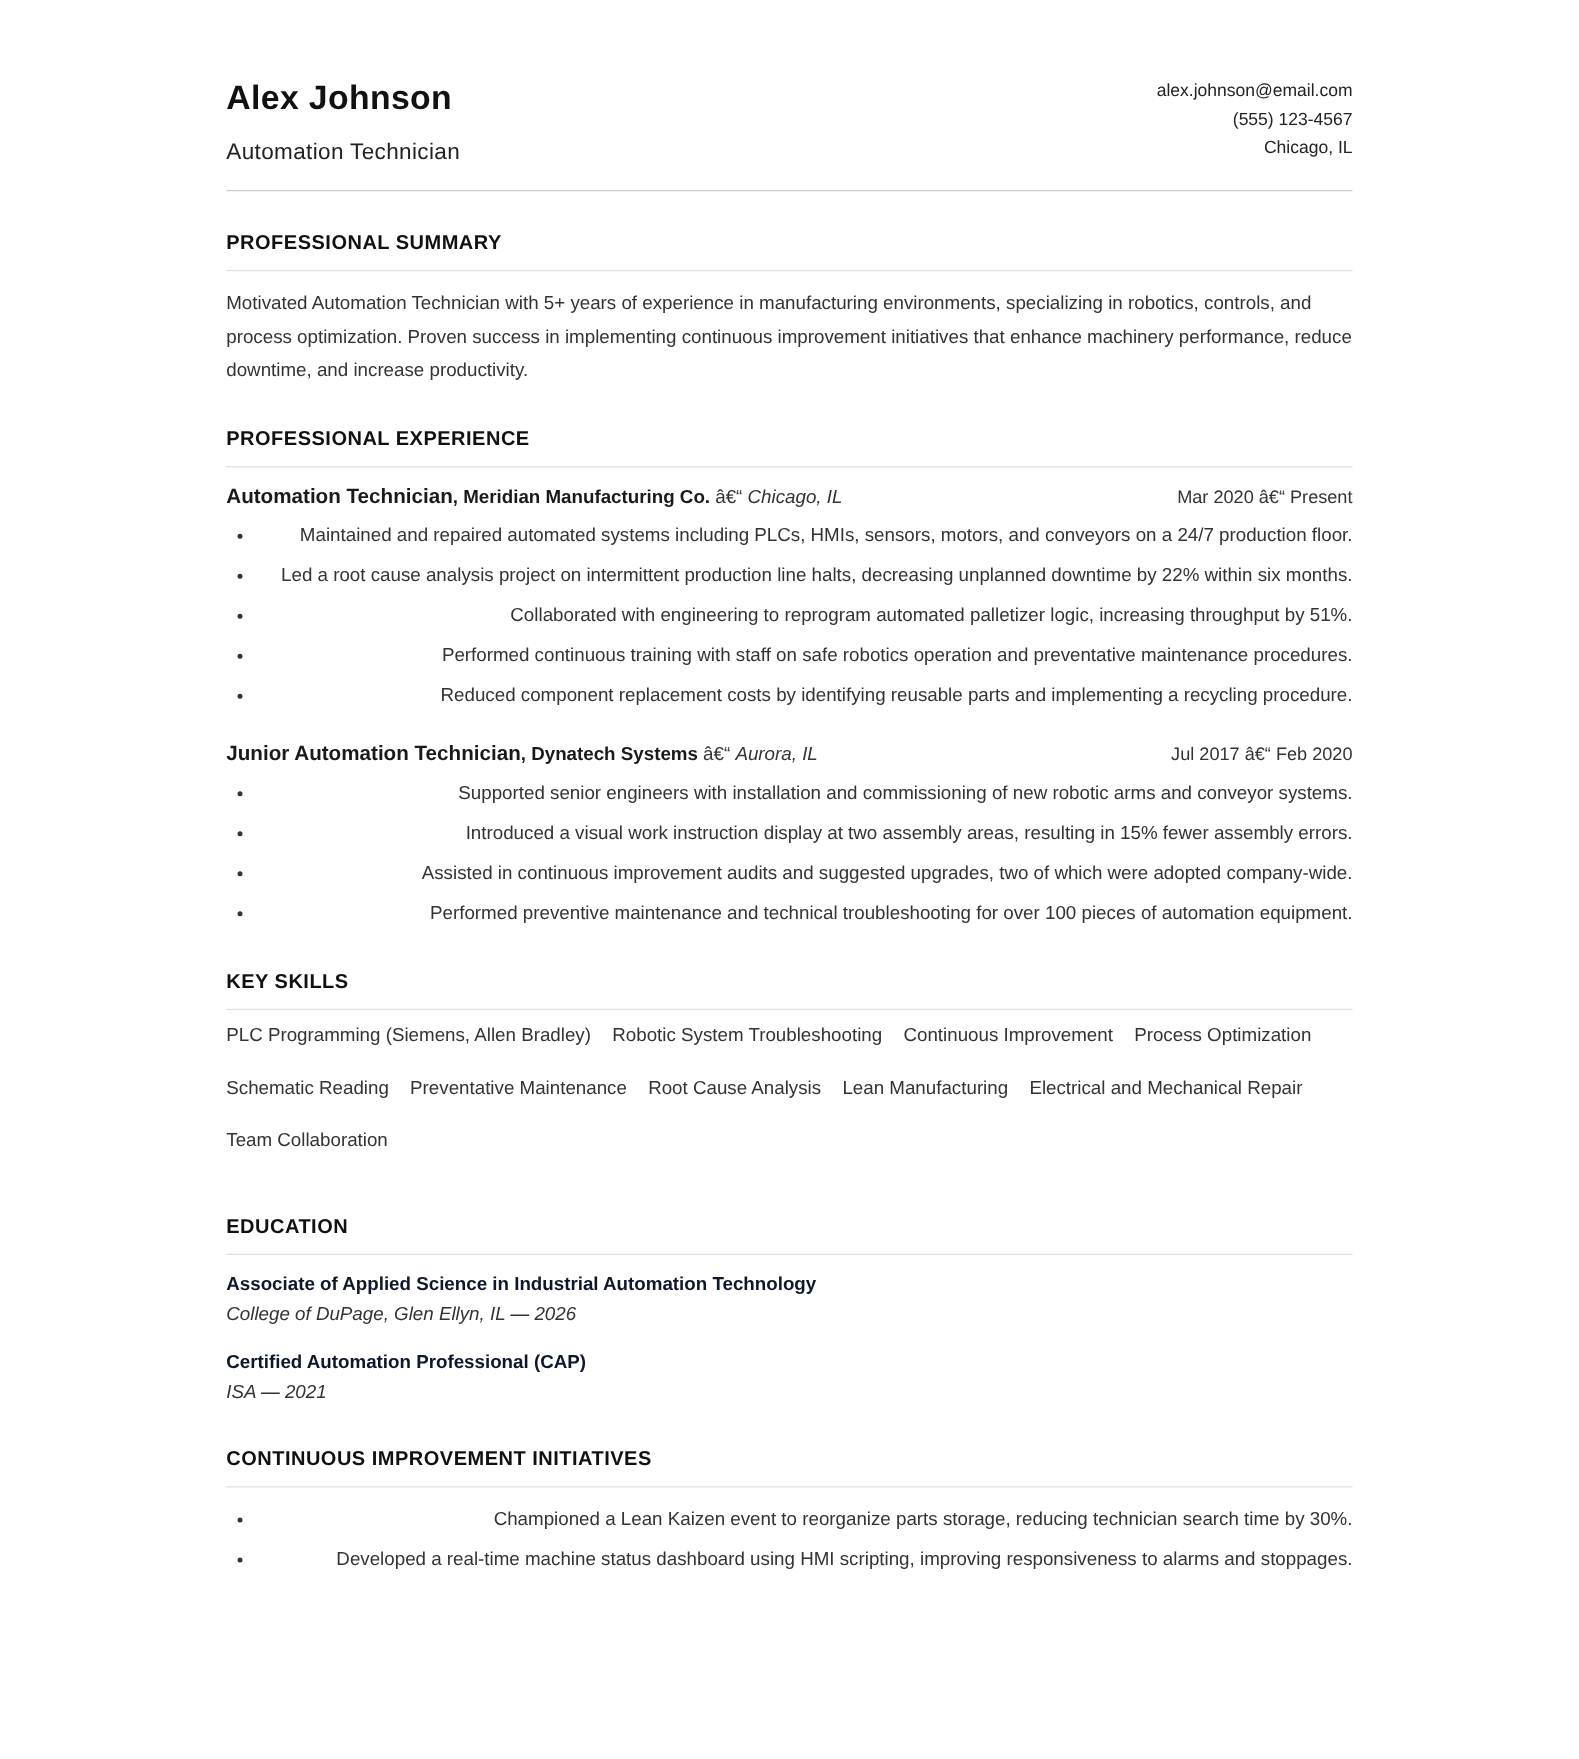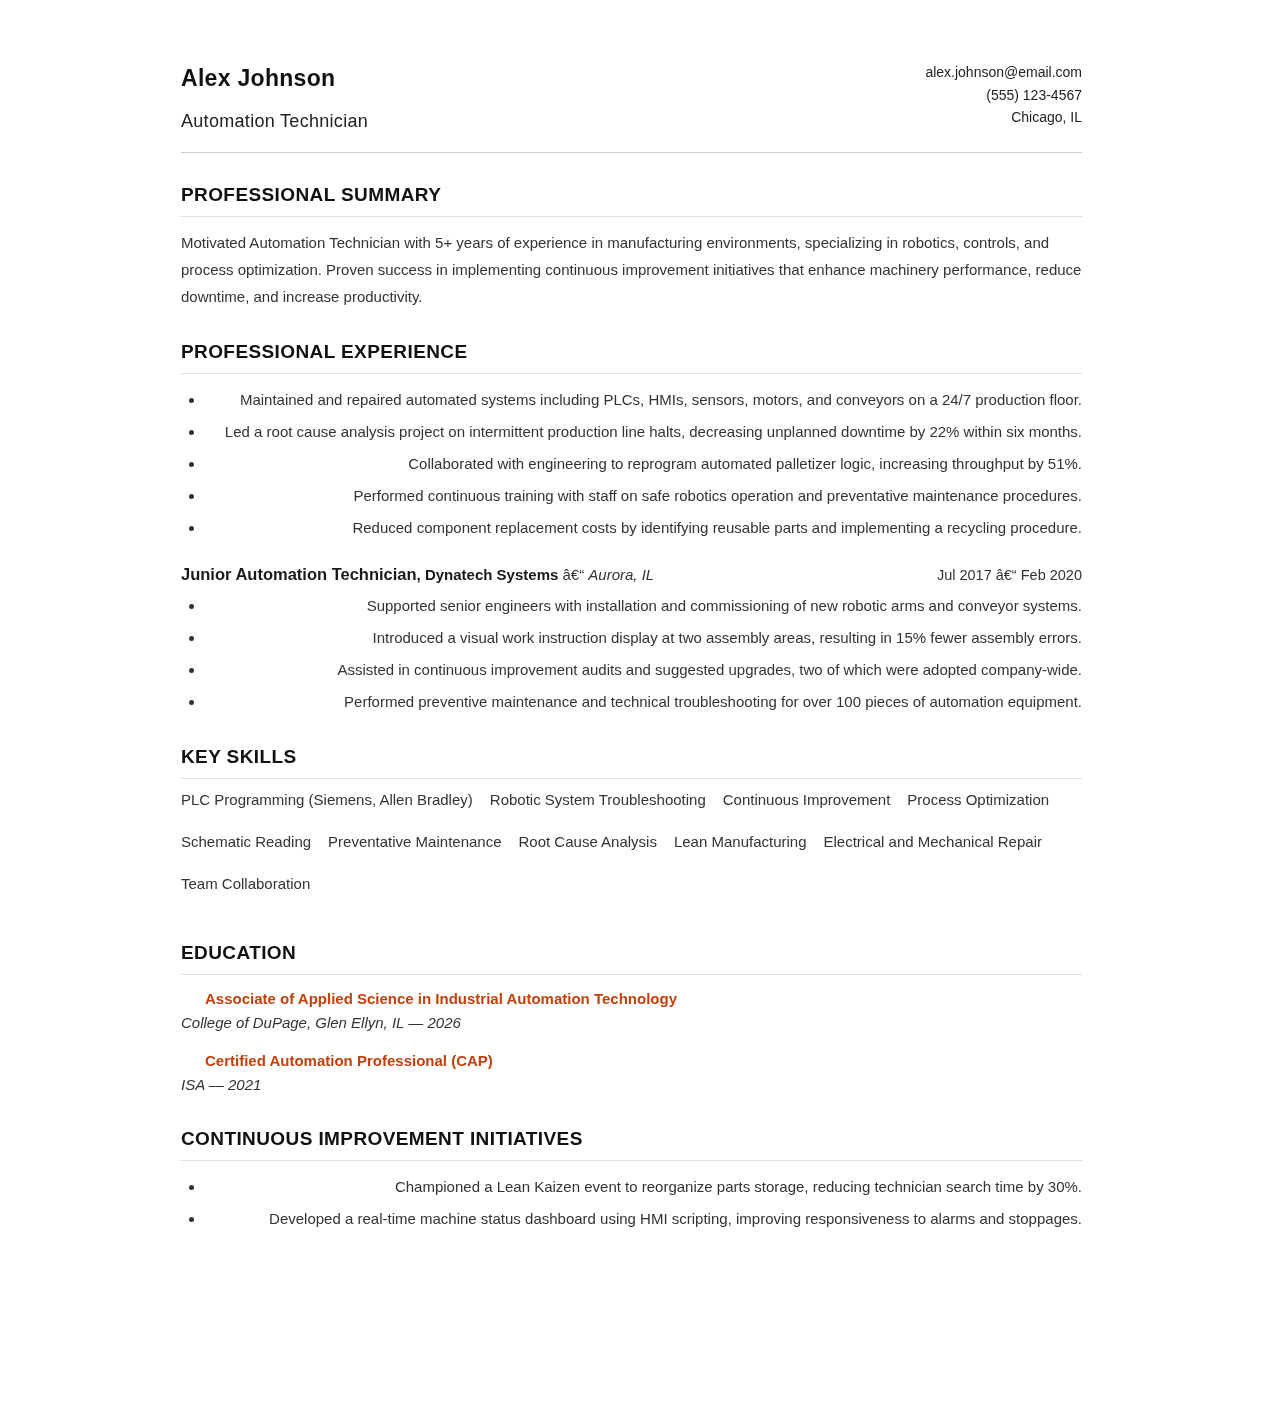--- a/index.html
+++ b/index.html
@@ -16,32 +16,32 @@
   .page {
     box-sizing: border-box;
     width: 1263px;
     padding: 58px 181px 0 181px;
     font-size: 15px;
     line-height: 27px;
   }
   
   .header { display: flex; justify-content: space-between; align-items: flex-start; }
   .name {
-    margin: 0; font-size: 23px; line-height: 40px; font-weight: bold;
+    margin: 0; font-size: 27px; line-height: 40px; font-weight: bold;
     color: #111111; letter-spacing: 0.3px;
   }
   .role-subtitle { margin-top: 12px; font-size: 18px; line-height: 22px; color: #222222; letter-spacing: 0.3px; }
   .contact { text-align: right; font-size: 14px; line-height: 22.5px; color: #222222; padding-top: 3px; }
   .rule-header { margin-top: 20px; border-top: 1px solid #cccccc; height: 0; }
   
   .section { margin-top: 30px; }
   .section.edu-gap { margin-top: 48px; }
   .section.cii-gap { }
   .section-title {
-    margin: 0 0 10px 0; font-size: 19px; line-height: 23px; font-weight: bold;
+    margin: 0 0 10px 0; font-size: 16px; line-height: 23px; font-weight: bold;
     color: #111111; letter-spacing: 0.4px;
   }
   .rule-section { border-top: 1px solid #e0e0e0; height: 0; margin-bottom: 12px; }
   .summary-text { margin: 0; }
   
   .job + .job { margin-top: 22px; }
   .job-head { display: flex; justify-content: space-between; align-items: baseline; line-height: 22px; }
   .job-role { font-weight: bold; font-size: 16.5px; color: #1a1a1a; }
   .job-company { font-weight: bold; font-size: 15px; color: #1a1a1a; }
   .job-dash { font-size: 15px; color: #333333; white-space: pre; }
@@ -50,21 +50,21 @@
   ul.bullets { margin: 6px 0 0 0; padding: 0 0 0 24px; list-style: disc; }
   ul.bullets li { margin: 0 0 5px 0; padding-left: 2px; text-align: right; }
   ul.bullets li:last-child { margin-bottom: 0; }
   
   .skills-row { display: flex; gap: 17px; line-height: 18px; margin-bottom: 24px; flex-wrap: nowrap; }
   .skills-row:last-child { margin-bottom: 0; align-items: flex-end; }
   .skill { white-space: nowrap; }
   
   .edu-entry { margin-bottom: 14px; line-height: 24px; }
   .edu-entry:last-child { margin-bottom: 0; }
-  .edu-degree { font-weight: bold; color: #c2410c; margin-left: 24px; }
+  .edu-degree { font-weight: bold; color: #0f172a; }
   .edu-institution { font-style: italic; }
 </style>
 </head>
 <body>
 
 <div class="clip">
   <div class="page">
 
     <div class="header">
       <div>
@@ -83,20 +83,24 @@
       <h2 class="section-title">PROFESSIONAL SUMMARY</h2>
       <div class="rule-section"></div>
       <p class="summary-text">Motivated Automation Technician with 5+ years of experience in manufacturing environments, specializing in robotics, controls, and process optimization. Proven success in implementing continuous improvement initiatives that enhance machinery performance, reduce downtime, and increase productivity.</p>
     </div>
 
     <div class="section">
       <h2 class="section-title">PROFESSIONAL EXPERIENCE</h2>
       <div class="rule-section"></div>
 
       <div class="job">
+        <div class="job-head">
+          <div><span class="job-role">Automation Technician</span><span class="job-company">, Meridian Manufacturing Co.</span><span class="job-dash"> â€“ </span><span class="job-location">Chicago, IL</span></div>
+          <div class="job-dates">Mar 2020 â€“ Present</div>
+        </div>
         <ul class="bullets">
           <li>Maintained and repaired automated systems including PLCs, HMIs, sensors, motors, and conveyors on a 24/7 production floor.</li>
           <li>Led a root cause analysis project on intermittent production line halts, decreasing unplanned downtime by 22% within six months.</li>
           <li>Collaborated with engineering to reprogram automated palletizer logic, increasing throughput by 51%.</li>
           <li>Performed continuous training with staff on safe robotics operation and preventative maintenance procedures.</li>
           <li>Reduced component replacement costs by identifying reusable parts and implementing a recycling procedure.</li>
         </ul>
       </div>
 
       <div class="job">

